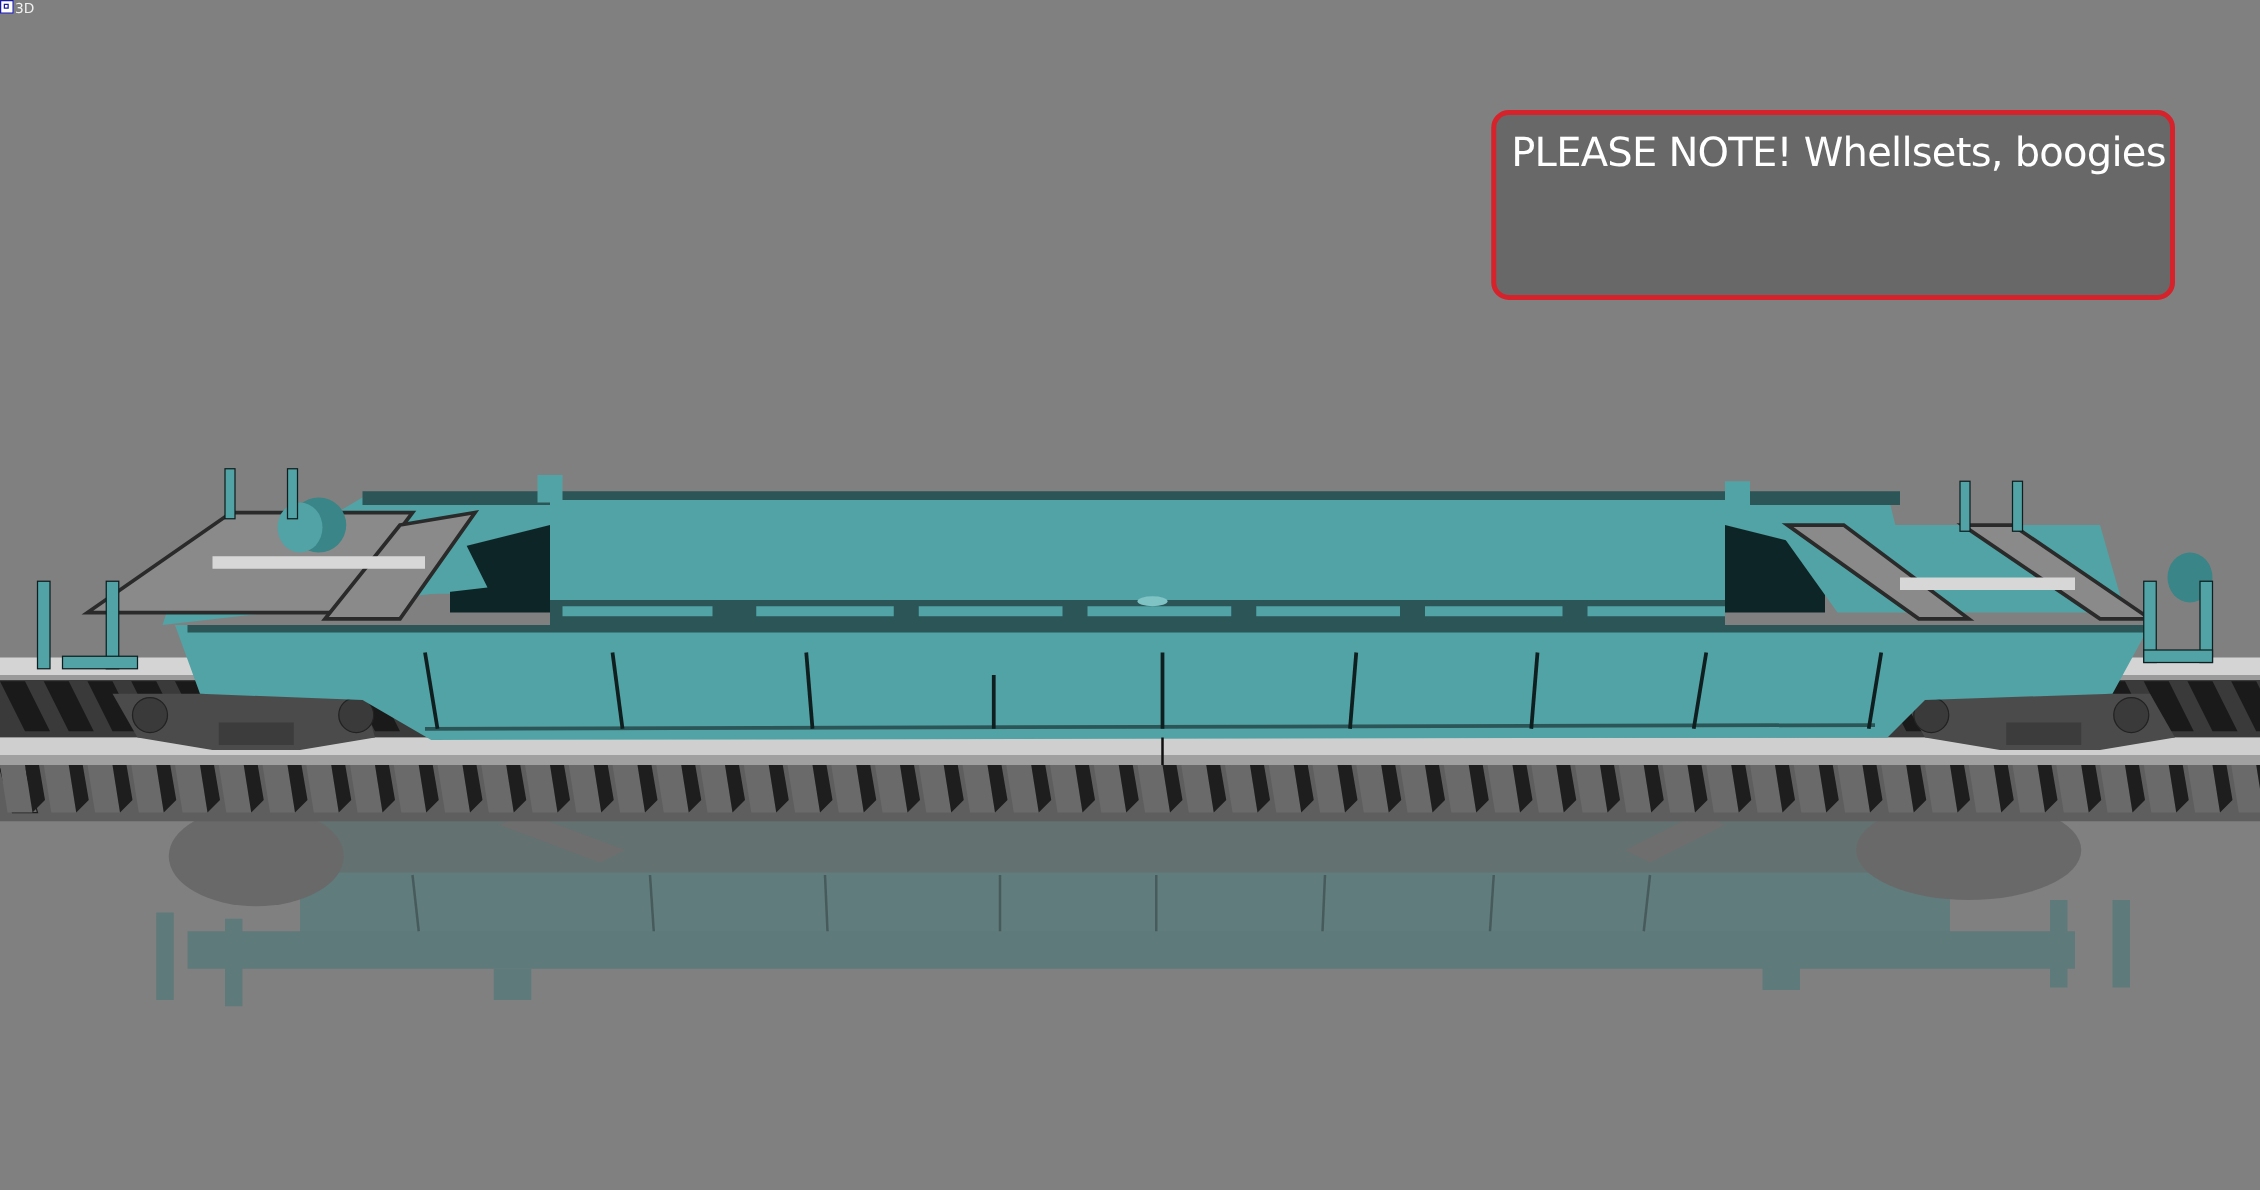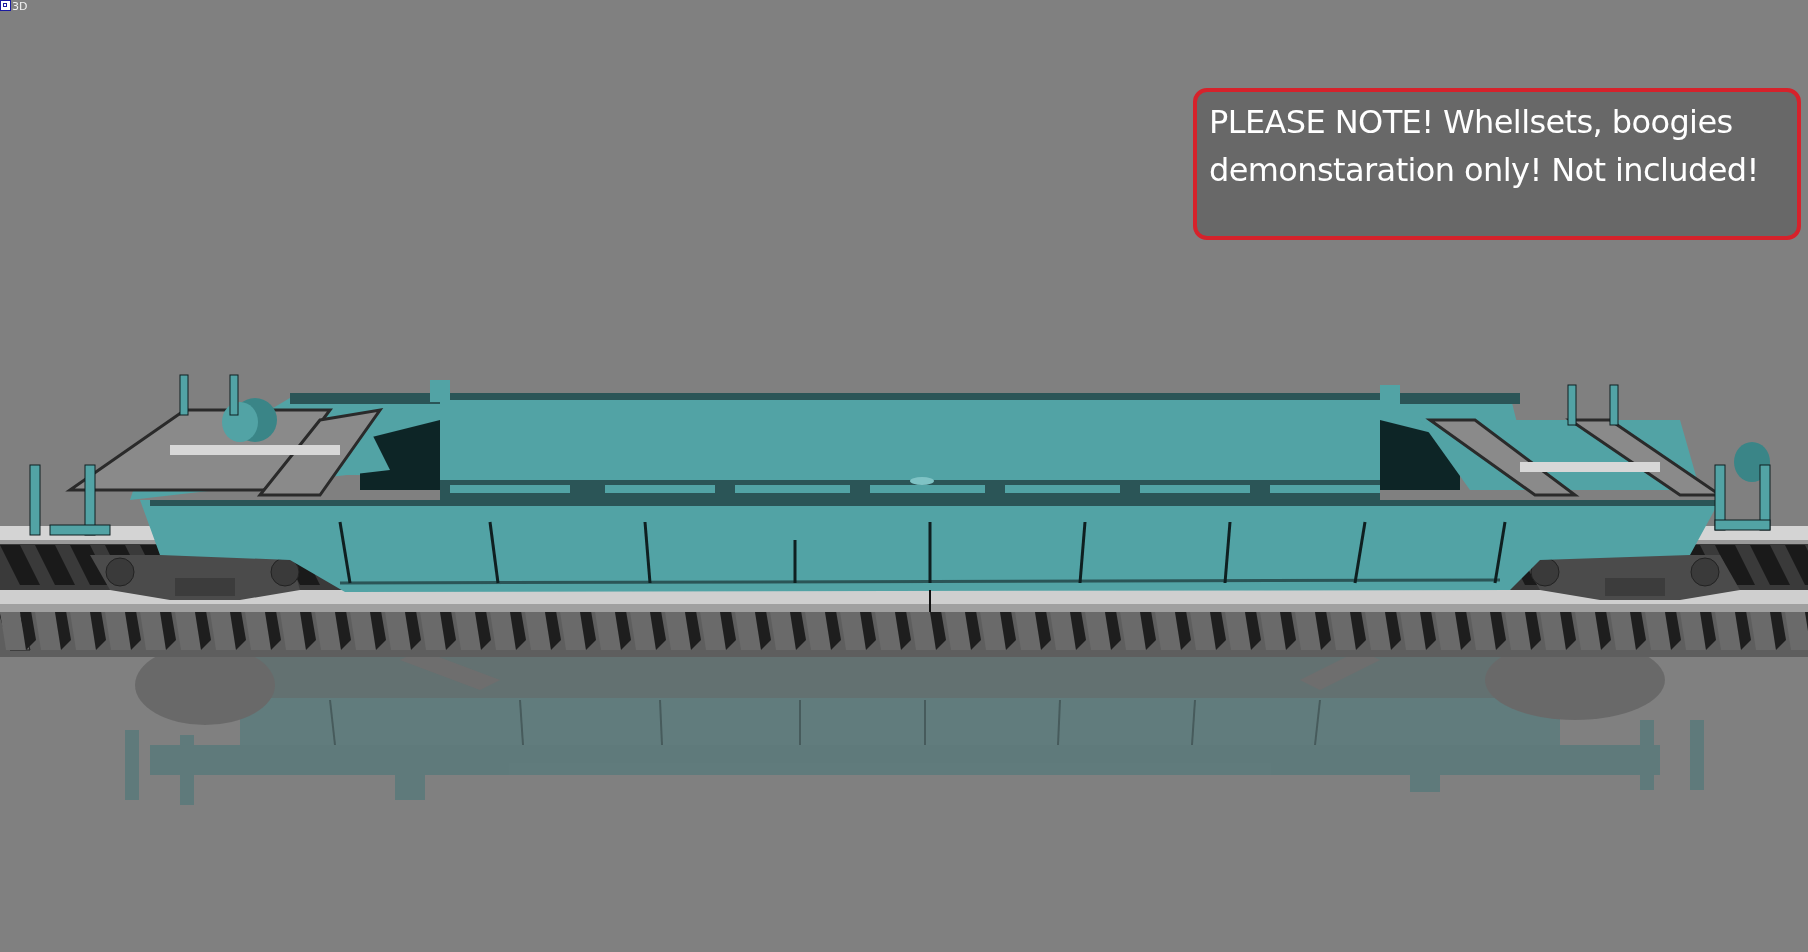--- a/index.html
+++ b/index.html
@@ -16,21 +16,21 @@
     }
     .viewport-label .zoom-icon {
       width: 11px; height: 11px; background: #ffffff; border: 1px solid #1a1aa0;
       box-sizing: border-box; position: relative;
     }
     .viewport-label .zoom-icon::after {
       content: ""; position: absolute; left: 2px; top: 2px; width: 4px; height: 4px;
       border: 1px solid #1a1aa0; box-sizing: border-box;
     }
     .note-box {
-      position: absolute; left: 1193px; top: 88px; width: 608px; height: 152px;
+      position: absolute; left: 1193px; top: 88px; width: 547px; height: 152px;
       box-sizing: border-box;
       background: #686868;
       border: 4px solid #d6222b;
       border-radius: 14px;
       padding: 6px 10px 0 12px;
       color: #ffffff;
       font-family: "DejaVu Sans", sans-serif;
       font-size: 32px; line-height: 48px;
       letter-spacing: -0.6px;
       white-space: nowrap;
@@ -337,14 +337,13 @@
         <rect x="1610" y="385" width="8" height="40"></rect>
       <rect x="1715" y="465" width="10" height="65"></rect>
         <rect x="1760" y="465" width="10" height="65"></rect>
       <rect x="1715" y="520" width="55" height="10"></rect>
     </g>
   </g>
 </svg>
 
 <div class="note-box">
   <div>PLEASE NOTE! Whellsets, boogies</div>
-  <div>demonstaration only! Not included!</div>
 </div>
 
 </body></html>

